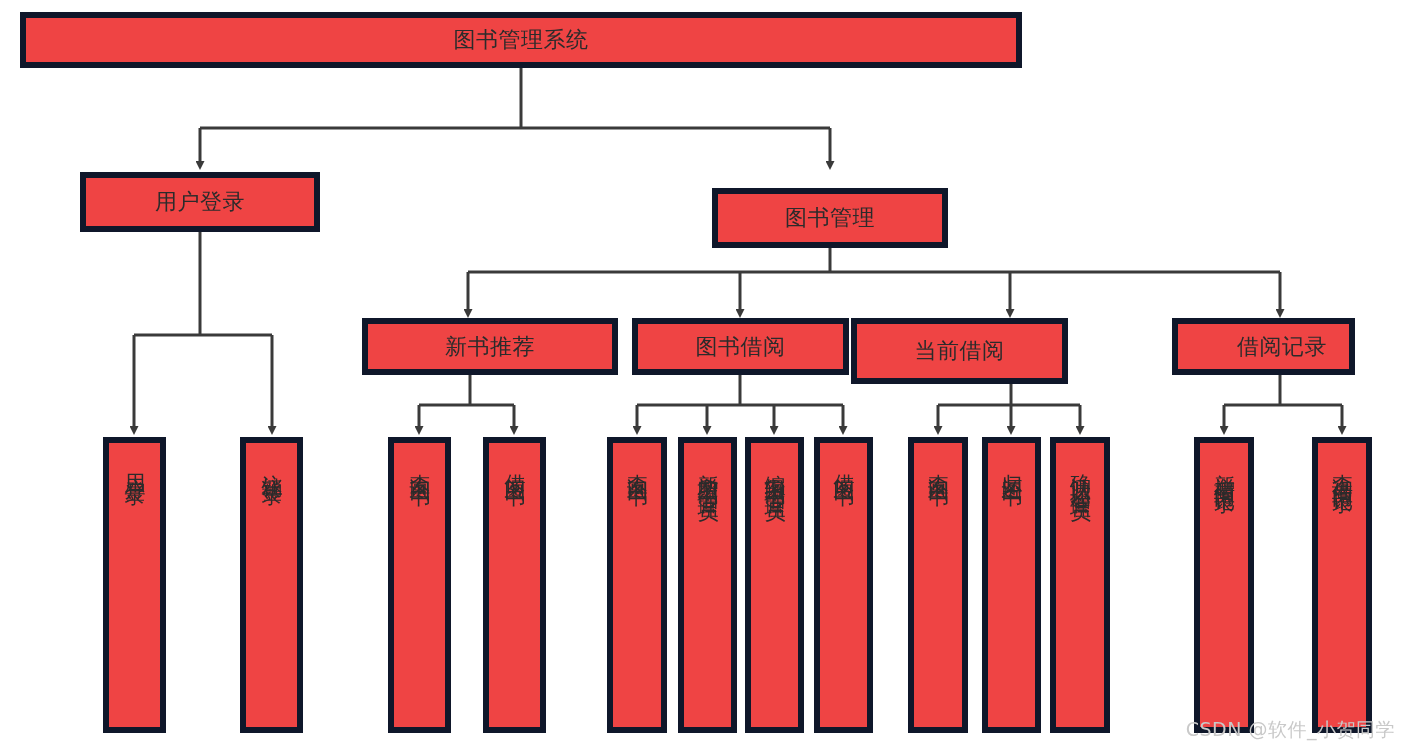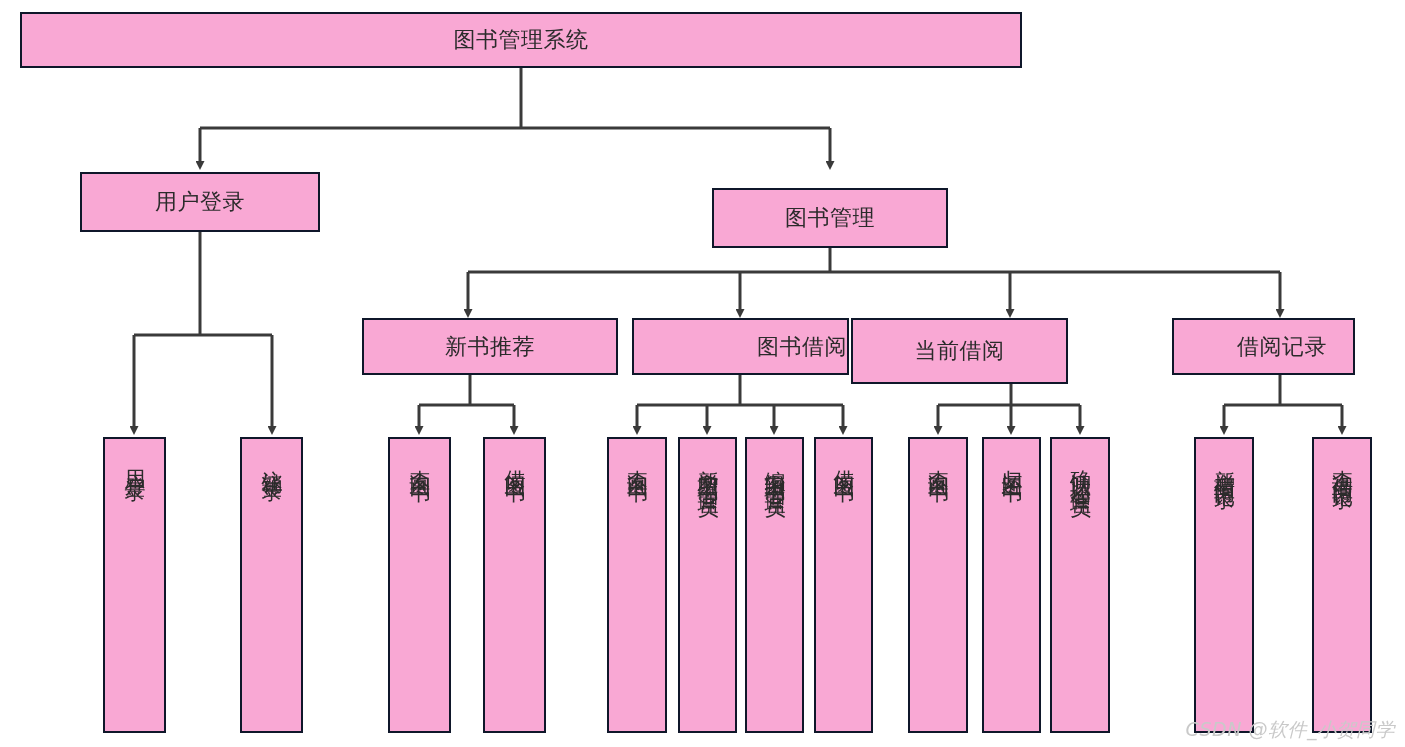--- a/index.html
+++ b/index.html
@@ -15,22 +15,22 @@
     background:#ffffff;
   }
   svg#connectors{
     position:absolute;left:0;top:0;
     width:1405px;height:747px;
     pointer-events:none;
   }
   .node{
     position:absolute;
     box-sizing:border-box;
-    background:#f9a8d4;
-    border:2px solid #0f172a;
+    background:#ef4444;
+    border:6px solid #0f172a;
     display:flex;
     align-items:center;
     justify-content:center;
     z-index:5;
   }
   .node-label{
     color:#2b2b2b;
     font-size:21px;
     line-height:1.18;
     letter-spacing:0.5px;
@@ -57,21 +57,20 @@
   }
   .watermark{
     position:absolute;
     right:10px;
     bottom:4px;
     color:#c9c9c9;
     font-size:19px;
     letter-spacing:0.5px;
     z-index:9;
     white-space:nowrap;
-    font-style:italic;
   }
 </style>
 </head>
 <body>
 
 <div id="diagram">
 
   <svg id="connectors" viewBox="0 0 1405 747" xmlns="http://www.w3.org/2000/svg">
     <defs>
       <marker id="arrow" markerWidth="9" markerHeight="9" refX="1" refY="4.5" orient="auto" markerUnits="userSpaceOnUse">
@@ -133,21 +132,21 @@
   </div>
 
   <div class="node h" style="left:712px;top:188px;width:236px;height:60px;">
     <span class="node-label">图书管理</span>
   </div>
 
   <div class="node h" style="left:362px;top:318px;width:256px;height:57px;">
     <span class="node-label">新书推荐</span>
   </div>
 
-  <div class="node h" style="left:632px;top:318px;width:217px;height:57px;justify-content:flex-end;">
+  <div class="node h" style="left:632px;top:318px;width:217px;height:57px;">
     <span class="node-label">图书借阅</span>
   </div>
 
   <div class="node h" style="left:851px;top:318px;width:217px;height:66px;">
     <span class="node-label">当前借阅</span>
   </div>
 
   <div class="node h" style="left:1172px;top:318px;width:183px;height:57px;padding-left:37px;">
     <span class="node-label">借阅记录</span>
   </div>

